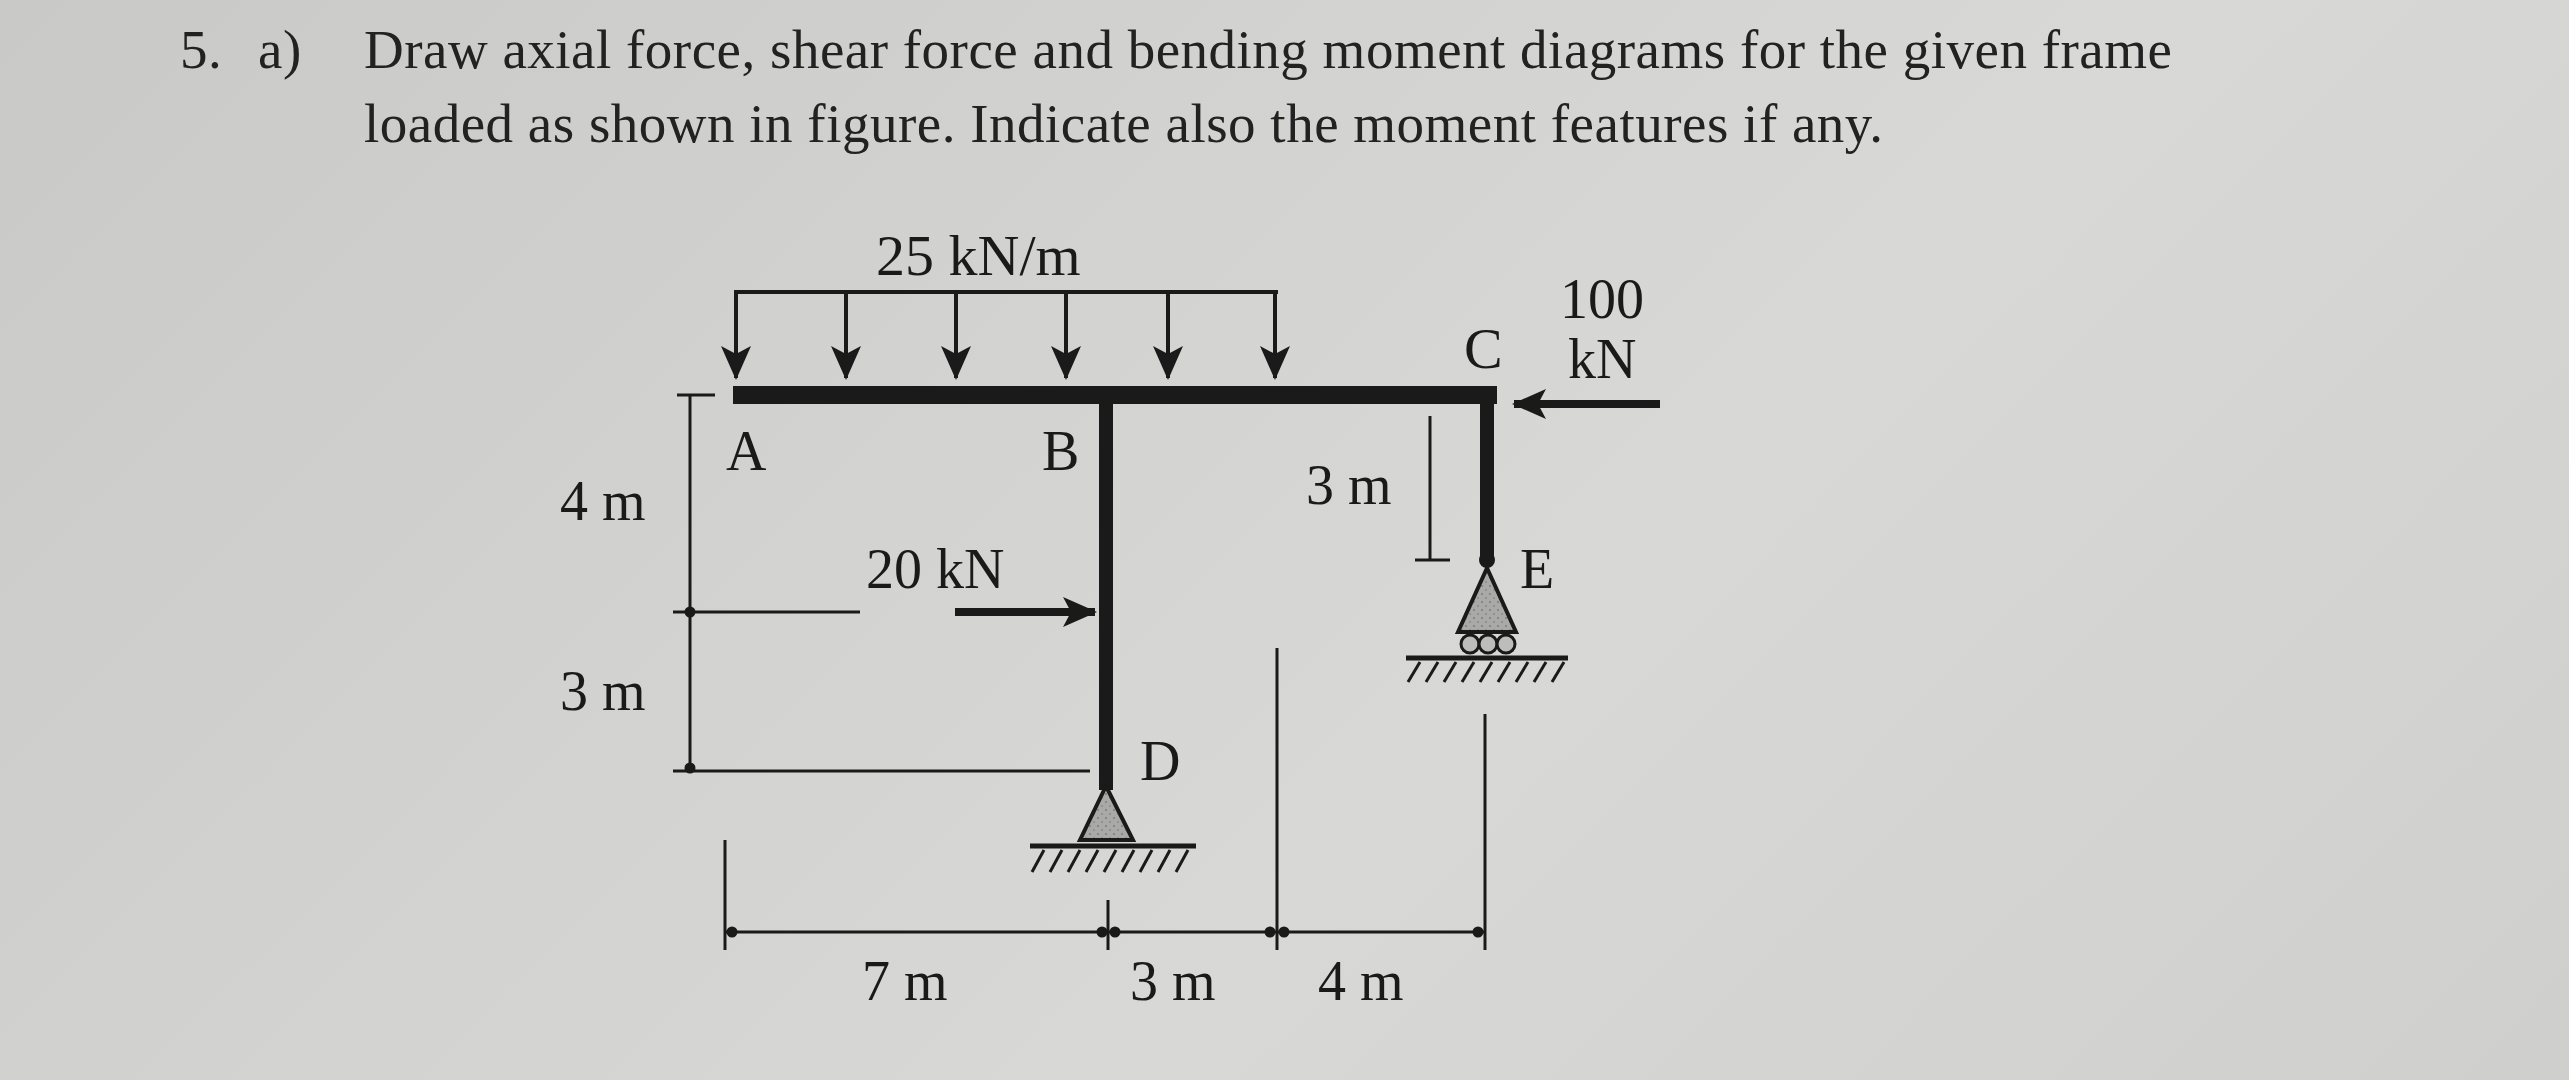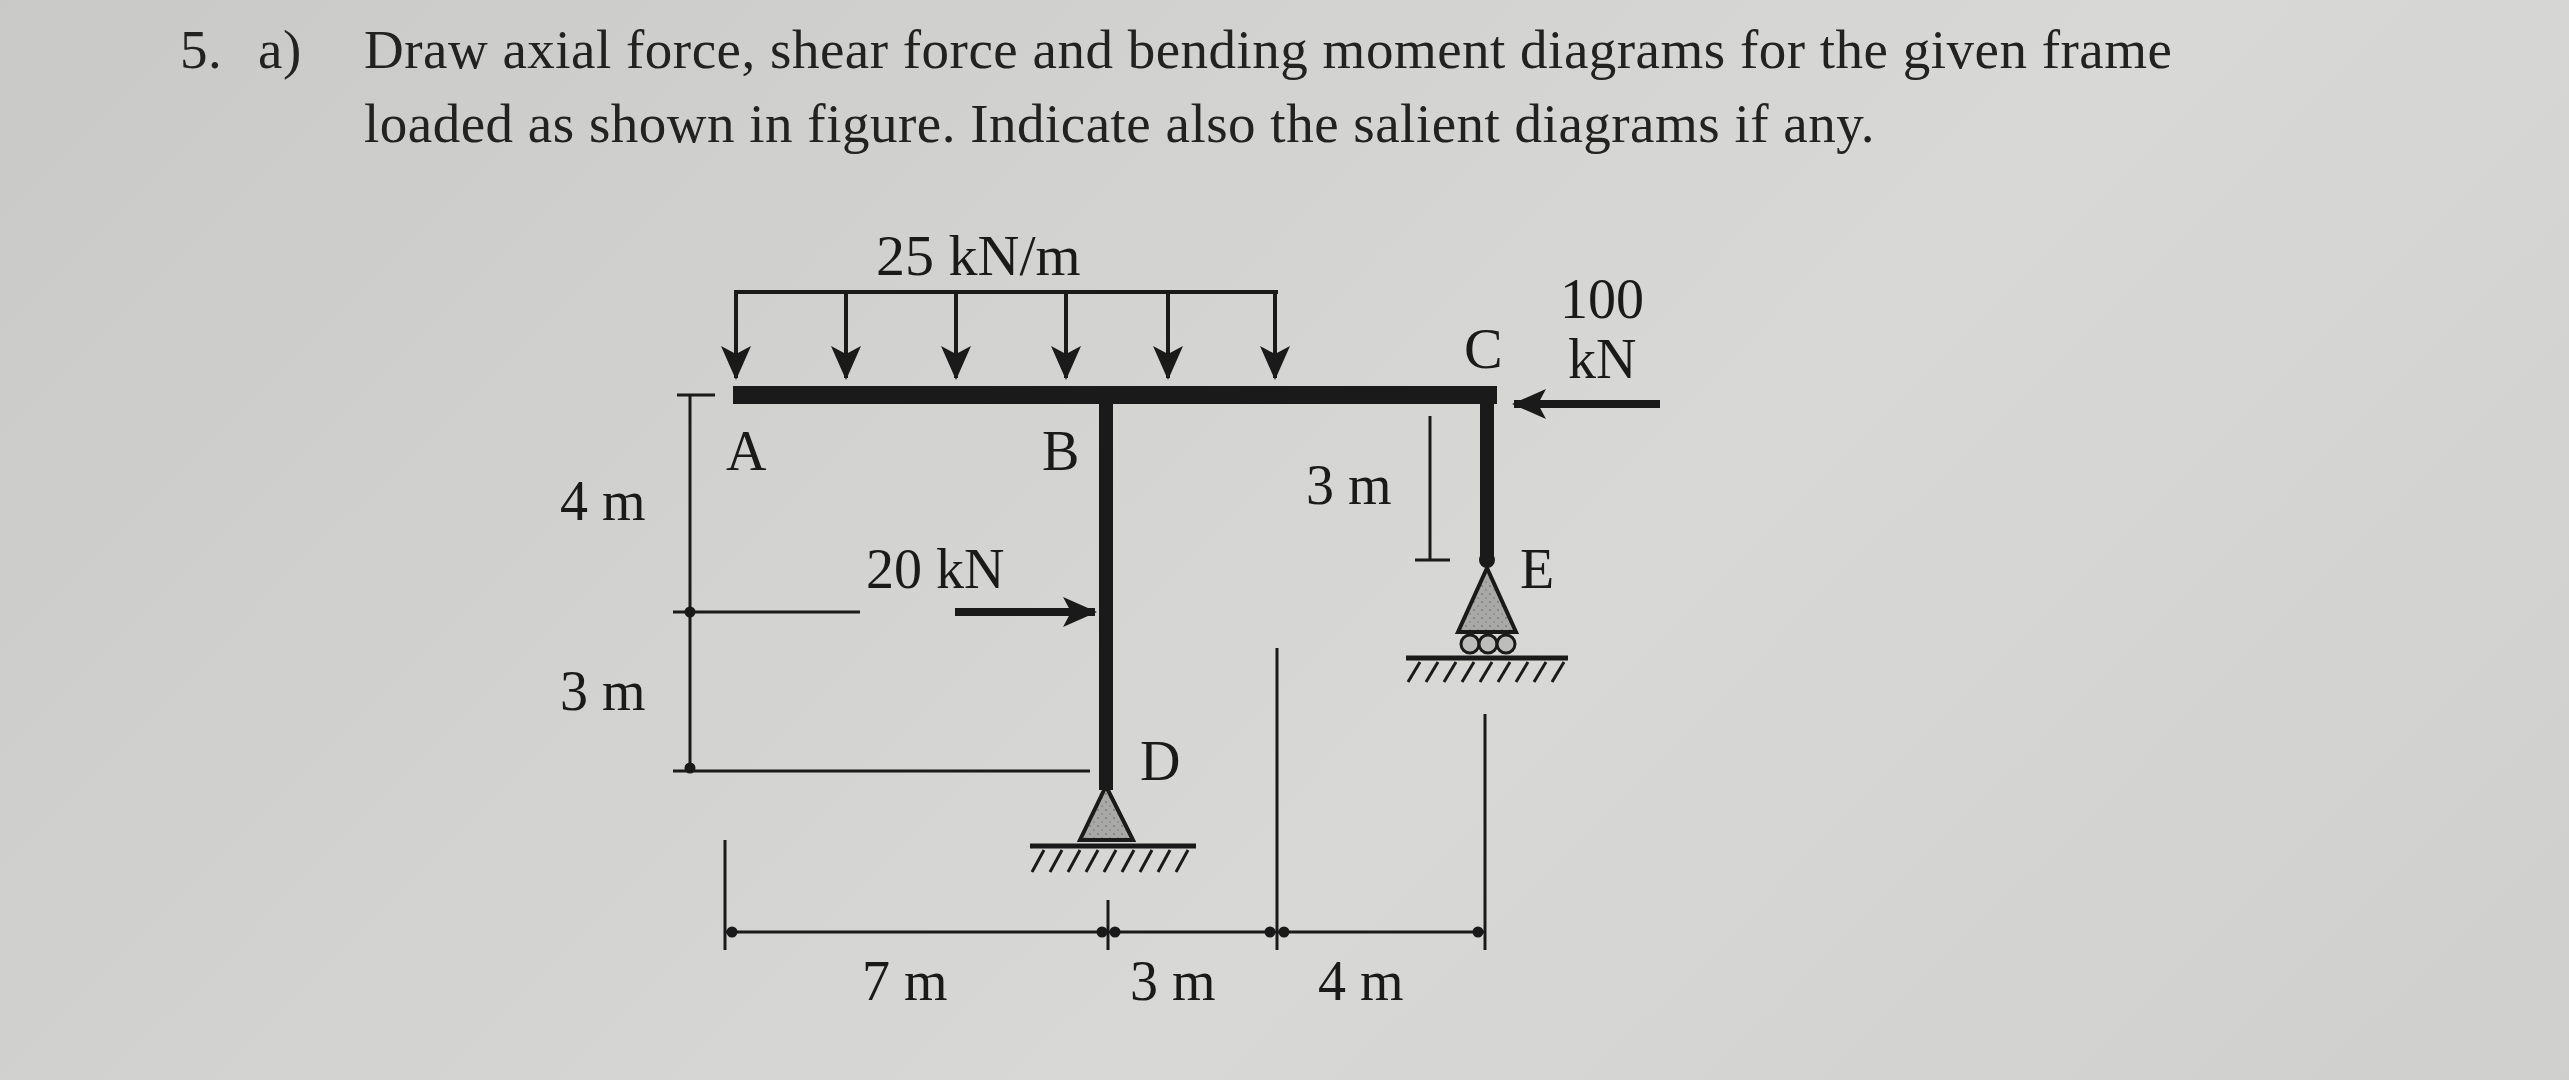--- a/index.html
+++ b/index.html
@@ -20,21 +20,21 @@
   #q-line2 { left:364px; top:92px; }
   svg#frame { position:absolute; left:0; top:0; }
   .lbl { font-family: "Liberation Serif", "DejaVu Serif", serif; fill:#1a1a1a; }
 </style>
 </head>
 <body>
 
 <div class="q-line" id="q-num">5.</div>
 <div class="q-line" id="q-part">a)</div>
 <div class="q-line" id="q-line1">Draw axial force, shear force and bending moment diagrams for the given frame</div>
-<div class="q-line" id="q-line2">loaded as shown in figure. Indicate also the salient diagrams if any.</div>
+<div class="q-line" id="q-line2">loaded as shown in figure. Indicate also the moment features if any.</div>
 
 <svg id="frame" width="2569" height="1080" viewBox="0 0 2569 1080">
   <defs>
     <marker id="ah" markerWidth="10" markerHeight="10" refX="9" refY="5" orient="auto" markerUnits="userSpaceOnUse">
       <path d="M0,0 L10,5 L0,10 Z" fill="#1a1a1a"></path>
     </marker>
     <marker id="ahBig" markerWidth="34" markerHeight="30" refX="32" refY="15" orient="auto" markerUnits="userSpaceOnUse">
       <path d="M0,0 L34,15 L0,30 L8,15 Z" fill="#1a1a1a"></path>
     </marker>
     <marker id="dimEnd" markerWidth="14" markerHeight="14" refX="12" refY="7" orient="auto" markerUnits="userSpaceOnUse">

